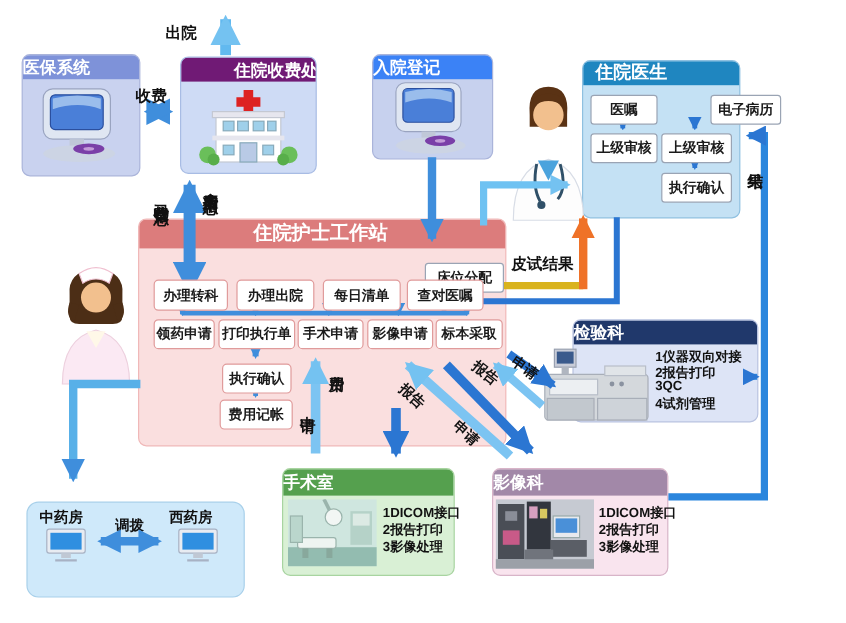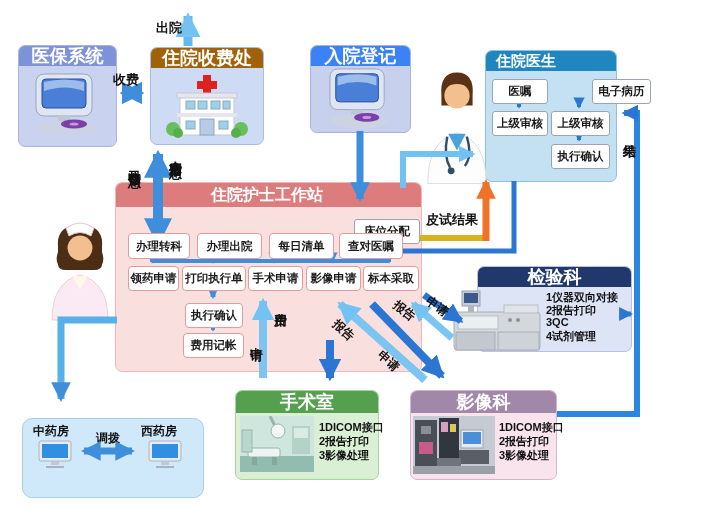--- a/index.html
+++ b/index.html
@@ -1,20 +1,20 @@
 <!DOCTYPE html>
 <html><head>
 <meta charset="utf-8">
 <style>
   html,body{margin:0;padding:0;background:#fff;}
   #stage{position:relative;width:705px;height:519px;background:#fff;overflow:hidden;
          font-family:"Liberation Sans","DejaVu Sans",sans-serif;}
   .abs{position:absolute;}
   .box{position:absolute;border-radius:7px;overflow:hidden;}
-  .bhdr{width:100%;text-align:center;color:#fff;font-weight:bold;font-size:18px;line-height:20px;height:20px;}
+  .bhdr{width:100%;text-align:left;color:#fff;font-weight:bold;font-size:14px;line-height:20px;height:20px;}
   .wbtn{position:absolute;background:#fff;border:1px solid #e09b9b;border-radius:4px;
         font-size:11.5px;font-weight:bold;color:#1a1a1a;display:flex;align-items:center;justify-content:center;
         white-space:nowrap;}
   .dbtn{position:absolute;background:#fff;border:1px solid #9aa4b4;border-radius:3px;
         font-size:11.5px;font-weight:bold;color:#1a1a1a;display:flex;align-items:center;justify-content:center;
         white-space:nowrap;}
   .lbl{position:absolute;font-size:13px;font-weight:bold;color:#111;white-space:nowrap;}
   .vtext{position:absolute;writing-mode:vertical-rl;text-orientation:upright;font-size:13px;font-weight:bold;color:#111;letter-spacing:1px;}
   .rot{position:absolute;font-size:12px;font-weight:bold;color:#111;transform-origin:0 0;white-space:nowrap;}
   .feat{position:absolute;font-size:11px;font-weight:bold;color:#111;white-space:nowrap;}
@@ -35,21 +35,21 @@
       <rect x="14" y="7" width="44" height="29" rx="4" fill="#4a7fd8" stroke="#2b4f9e"></rect>
       <path d="M16,10 q21,-5 40,0 l0,9 q-19,-7 -40,0 z" fill="#a8c8f0" opacity="0.85"></path>
       <rect x="30" y="44" width="12" height="6" fill="#c0c8d8"></rect>
       <ellipse cx="38" cy="56" rx="30" ry="7" fill="#ccd4e4"></ellipse>
       <ellipse cx="46" cy="52" rx="13" ry="4.5" fill="#7a3fa8"></ellipse>
       <ellipse cx="46" cy="52" rx="4.5" ry="1.6" fill="#c29ad8"></ellipse>
     </svg>
   </div>
 
   <div class="box" style="left:150px;top:47px;width:112px;height:96px;background:#cedbf5;border:1px solid #a8bce4;">
-    <div class="bhdr" style="background:#a16207;">住院收费处</div>
+    <div class="bhdr" style="background:#701a75;padding-left:44px;">住院收费处</div>
   </div>
   <div class="abs" style="left:164px;top:72px;">
     <svg width="86" height="68" viewBox="0 0 86 66">
       <path d="M39,2 h8 v6 h6 v8 h-6 v6 h-8 v-6 h-6 v-8 h6 z" fill="#dd2222"></path>
       <rect x="16" y="22" width="54" height="40" fill="#ffffff" stroke="#c4c8d2"></rect>
       <rect x="13" y="20" width="60" height="5" fill="#e6e6ee" stroke="#c4c8d2"></rect>
       <rect x="22" y="28" width="9" height="8" fill="#9fd0ea" stroke="#8ab"></rect>
       <rect x="34" y="28" width="9" height="8" fill="#9fd0ea" stroke="#8ab"></rect>
       <rect x="47" y="28" width="9" height="8" fill="#9fd0ea" stroke="#8ab"></rect>
       <rect x="59" y="28" width="7" height="8" fill="#9fd0ea" stroke="#8ab"></rect>
@@ -257,21 +257,21 @@
   <div class="wbtn" style="left:339px;top:233px;width:62px;height:24px;">查对医嘱</div>
   <div class="wbtn" style="left:269px;top:233px;width:63px;height:24px;">每日清单</div>
   <div class="wbtn" style="left:128px;top:266px;width:49px;height:23px;">领药申请</div>
   <div class="wbtn" style="left:182px;top:266px;width:62px;height:23px;">打印执行单</div>
   <div class="wbtn" style="left:248px;top:266px;width:53px;height:23px;">手术申请</div>
   <div class="wbtn" style="left:306px;top:266px;width:53px;height:23px;">影像申请</div>
   <div class="wbtn" style="left:363px;top:266px;width:54px;height:23px;">标本采取</div>
   <div class="wbtn" style="left:185px;top:303px;width:56px;height:23px;">执行确认</div>
   <div class="wbtn" style="left:183px;top:333px;width:59px;height:23px;">费用记帐</div>
 
-  <div class="lbl" style="left:156px;top:19px;">出院</div>
+  <div class="lbl" style="left:138px;top:19px;">出院</div>
   <div class="lbl" style="left:113px;top:71px;">收费</div>
   <div class="vtext" style="left:125px;top:160px;">已收费信息</div>
   <div class="vtext" style="left:166px;top:150px;">病人费用信息</div>
   <div class="lbl" style="left:426px;top:211px;">皮试结果</div>
   <div class="vtext" style="left:620px;top:134px;">结果</div>
   <div class="vtext" style="left:271px;top:303px;">费用</div>
   <div class="vtext" style="left:247px;top:337px;">申请</div>
   <div class="rot" style="left:400px;top:297px;transform:rotate(38deg);">报告</div>
   <div class="rot" style="left:432px;top:293px;transform:rotate(35deg);">申请</div>
   <div class="rot" style="left:340px;top:316px;transform:rotate(42deg);">报告</div>

